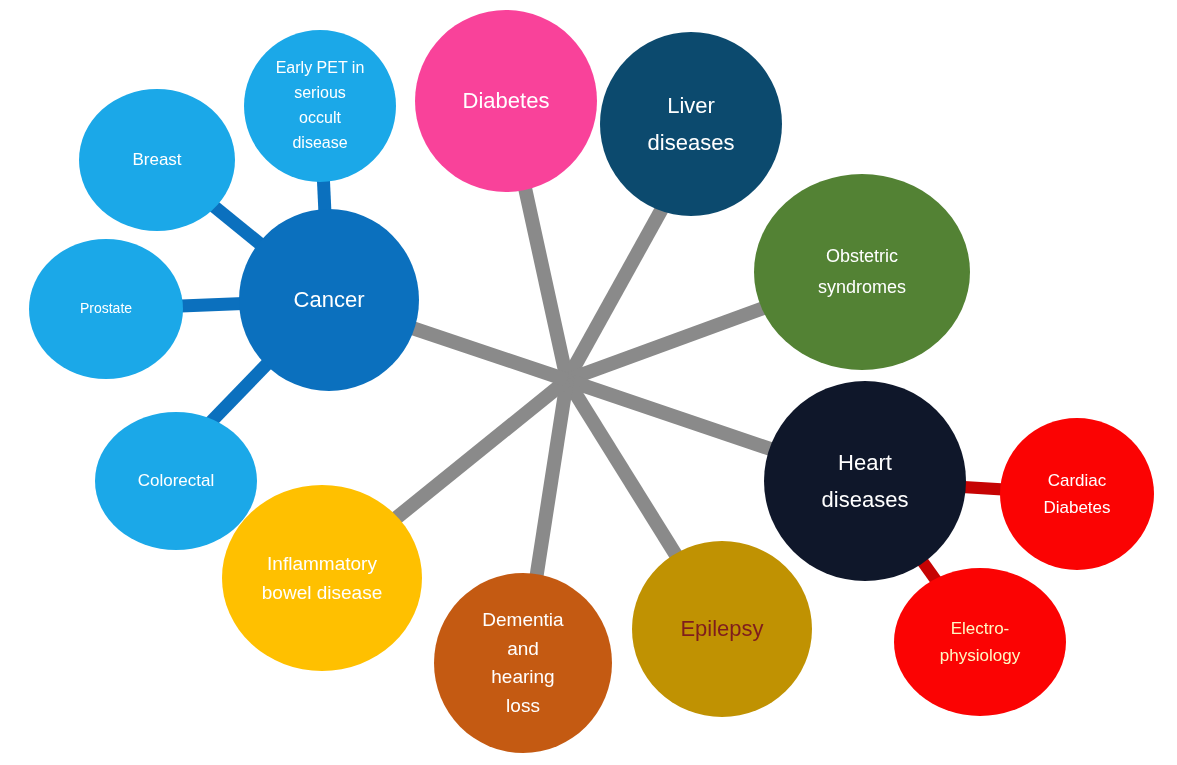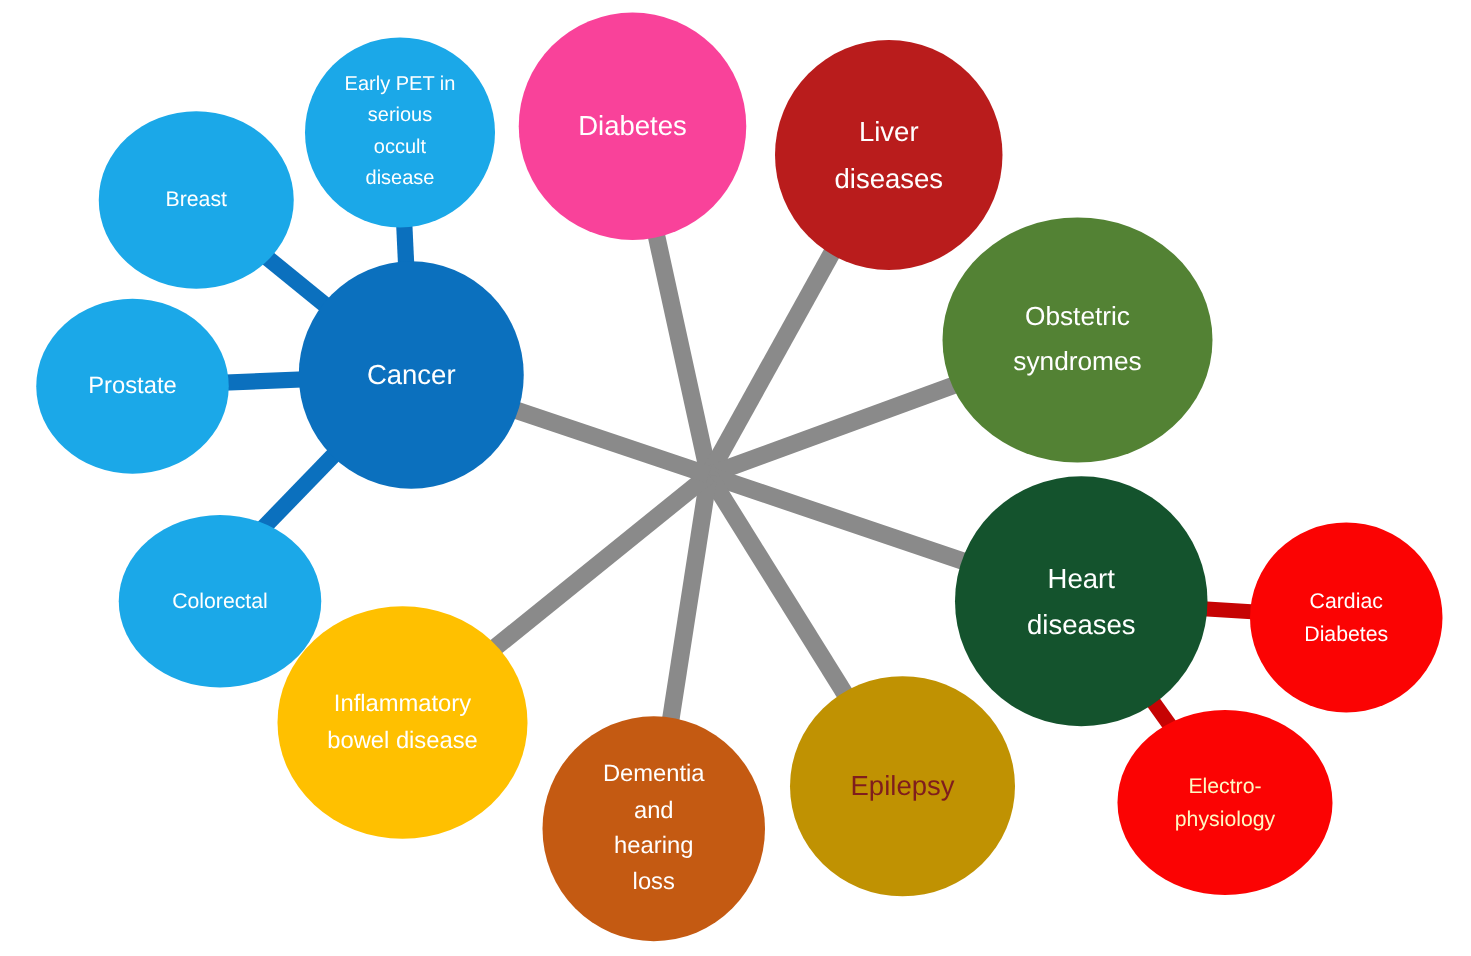--- a/index.html
+++ b/index.html
@@ -55,29 +55,29 @@
       <line x1="329" y1="300" x2="320" y2="106" stroke="#0B70BE" stroke-width="13"></line>
       <line x1="329" y1="300" x2="106" y2="309" stroke="#0B70BE" stroke-width="13"></line>
       <line x1="329" y1="300" x2="176" y2="458" stroke="#0B70BE" stroke-width="13"></line>
       <line x1="865" y1="481" x2="1077" y2="494" stroke="#C60303" stroke-width="12"></line>
       <line x1="865" y1="481" x2="980" y2="642" stroke="#C60303" stroke-width="12"></line>
     </svg>
 
   <div class="node" style="left: 415px; top: 10px; width: 182px; height: 182px; background: rgb(249, 66, 154); color: rgb(255, 255, 255); font-size: 22px; line-height: 1.4;">
       <span class="node-label">Diabetes</span>
     </div>
-  <div class="node" style="left: 620px; top: 32px; width: 182px; height: 184px; background: #b91c1c; color: rgb(255, 255, 255); font-size: 22px; line-height: 1.7;">
+  <div class="node" style="left: 600px; top: 32px; width: 182px; height: 184px; background: #0c4a6e; color: rgb(255, 255, 255); font-size: 22px; line-height: 1.7;">
       <span class="node-label">Liver
 diseases</span>
     </div>
-  <div class="node" style="left: 754px; top: 174px; width: 216px; height: 196px; background: rgb(83, 130, 52); color: rgb(255, 255, 255); font-size: 21px; line-height: 1.7;">
+  <div class="node" style="left: 754px; top: 174px; width: 216px; height: 196px; background: rgb(83, 130, 52); color: rgb(255, 255, 255); font-size: 18px; line-height: 1.7;">
       <span class="node-label">Obstetric
 syndromes</span>
     </div>
-  <div class="node" style="left: 764px; top: 381px; width: 202px; height: 200px; background: #14532d; color: rgb(255, 255, 255); font-size: 22px; line-height: 1.7;">
+  <div class="node" style="left: 764px; top: 381px; width: 202px; height: 200px; background: #0f172a; color: rgb(255, 255, 255); font-size: 22px; line-height: 1.7;">
       <span class="node-label">Heart
 diseases</span>
     </div>
   <div class="node" style="left: 1000px; top: 418px; width: 154px; height: 152px; background: rgb(251, 3, 3); color: rgb(255, 255, 255); font-size: 17px; line-height: 1.6;">
       <span class="node-label">Cardiac
 Diabetes</span>
     </div>
   <div class="node" style="left: 894px; top: 568px; width: 172px; height: 148px; background: rgb(251, 3, 3); color: #fef9c3; font-size: 17px; line-height: 1.6;">
       <span class="node-label">Electro-
 physiology</span>
@@ -100,19 +100,19 @@
     </div>
   <div class="node" style="left: 79px; top: 89px; width: 156px; height: 142px; background: rgb(27, 168, 232); color: rgb(255, 255, 255); font-size: 17px; line-height: 1.4;">
       <span class="node-label">Breast</span>
     </div>
   <div class="node" style="left: 244px; top: 30px; width: 152px; height: 152px; background: rgb(27, 168, 232); color: rgb(255, 255, 255); font-size: 16px; line-height: 1.55;">
       <span class="node-label">Early PET in
 serious
 occult
 disease</span>
     </div>
-  <div class="node" style="left: 29px; top: 239px; width: 154px; height: 140px; background: rgb(27, 168, 232); color: rgb(255, 255, 255); font-size: 19px; line-height: 1.4;">
+  <div class="node" style="left: 29px; top: 239px; width: 154px; height: 140px; background: rgb(27, 168, 232); color: rgb(255, 255, 255); font-size: 14px; line-height: 1.4;">
       <span class="node-label">Prostate</span>
     </div>
   <div class="node" style="left: 95px; top: 412px; width: 162px; height: 138px; background: rgb(27, 168, 232); color: rgb(255, 255, 255); font-size: 17px; line-height: 1.4;">
       <span class="node-label">Colorectal</span>
     </div>
 </div>
 
 </body></html>

